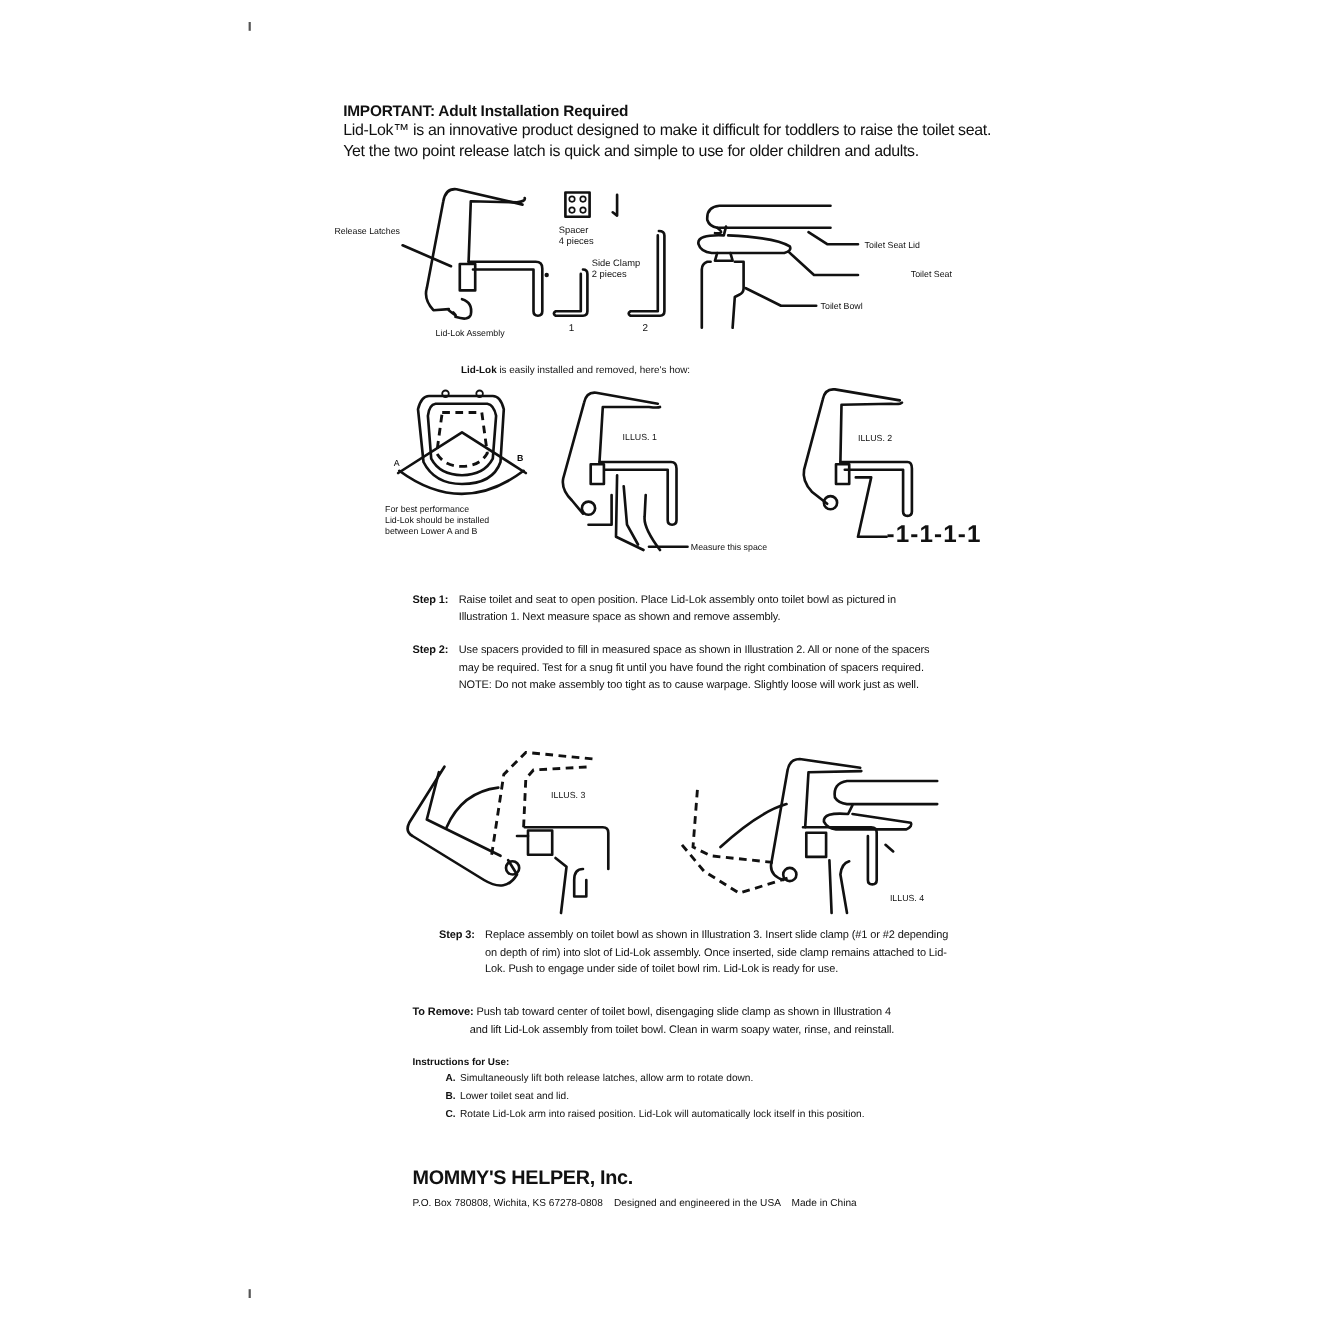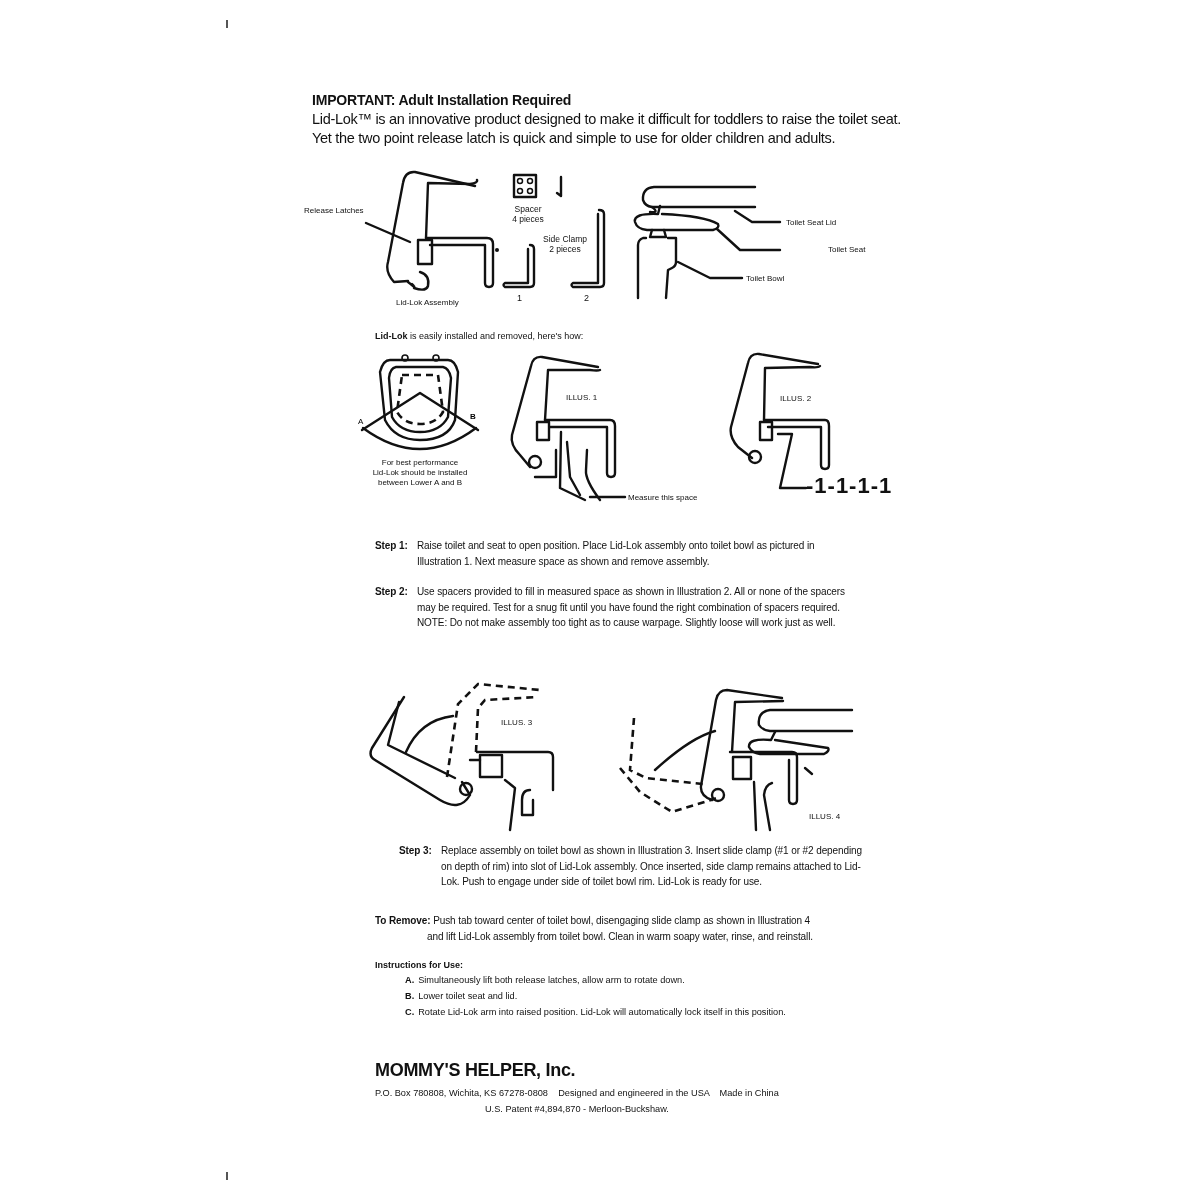--- a/index.html
+++ b/index.html
@@ -3,23 +3,23 @@
 <meta charset="utf-8">
 <style>
   html, body { margin:0; padding:0; background:#ffffff; }
   body { width:1200px; height:1200px; position:relative; overflow:hidden; font-family:"Liberation Sans", sans-serif; color:#111; }
   .abs { position:absolute; }
   .crop-mark { position:absolute; width:2px; background:#555; }
   .hdr-title { left:312px; top:92px; font-size:14px; font-weight:bold; letter-spacing:-0.2px; }
   .intro { left:312px; top:110px; width:600px; font-size:14.5px; line-height:19px; letter-spacing:-0.3px; }
   .lbl { font-size:8px; font-weight:normal; white-space:nowrap; }
   .lbl-n { font-size:8.5px; white-space:nowrap; }
-  .center { text-align:center; }
+  .center { text-align:left; }
   .section-lead { left:375px; top:331px; font-size:9px; white-space:nowrap; }
-  .section-lead b { font-weight:bold; }
+  .section-lead b { font-weight:bold;margin-left:44px; }
   .step { position:absolute; left:375px; font-size:10px; line-height:15.5px; width:470px; letter-spacing:-0.1px; }
   .step .k { position:absolute; left:0; top:0; font-weight:bold; white-space:nowrap; }
   .step .t { margin-left:42px; display:block; }
   .instr-head { left:375px; top:960px; font-size:9px; font-weight:bold; }
   .instr-item { position:absolute; left:405px; font-size:9.2px; line-height:15.5px; width:420px; }
   .instr-item .k { font-weight:bold; margin-right:4px; }
   .company { left:375px; top:1060px; font-size:18px; font-weight:bold; letter-spacing:-0.3px; }
   .addr { left:375px; top:1085px; font-size:9.2px; line-height:16px; white-space:nowrap;text-align:center; }
   svg { position:absolute; overflow:visible; }
   svg .ln { fill:none; stroke:#111; stroke-width:2.4; stroke-linejoin:round; stroke-linecap:round; }
@@ -192,14 +192,13 @@
 <div class="instr-item" style="top:989px;">
   <span class="k">B.</span><span>Lower toilet seat and lid.</span>
 </div>
 <div class="instr-item" style="top:1005px; width:410px;">
   <span class="k">C.</span><span>Rotate Lid-Lok arm into raised position. Lid-Lok will automatically lock itself in this position.</span>
 </div>
 
 <div class="abs company">MOMMY'S HELPER, Inc.</div>
 <div class="abs addr">
   <div style="white-space:pre;">P.O. Box 780808, Wichita, KS 67278-0808    Designed and engineered in the USA    Made in China</div>
-  <div>U.S. Patent #4,894,870 - Merloon-Buckshaw.</div>
 </div>
 
 </body></html>

